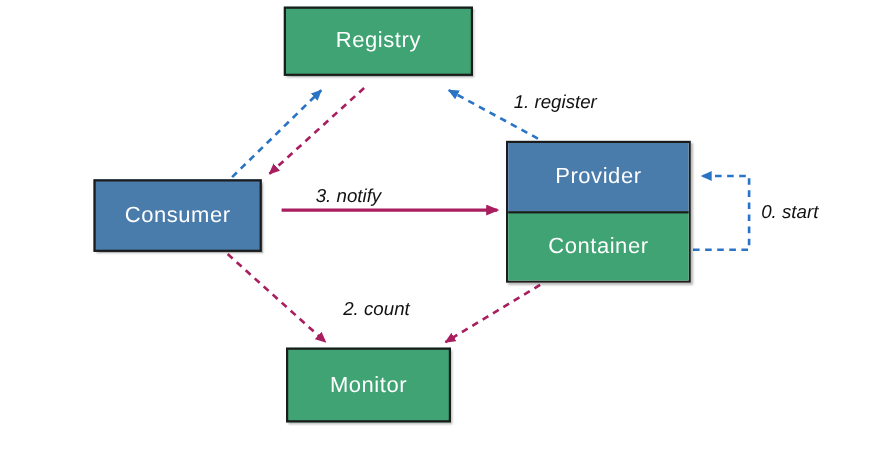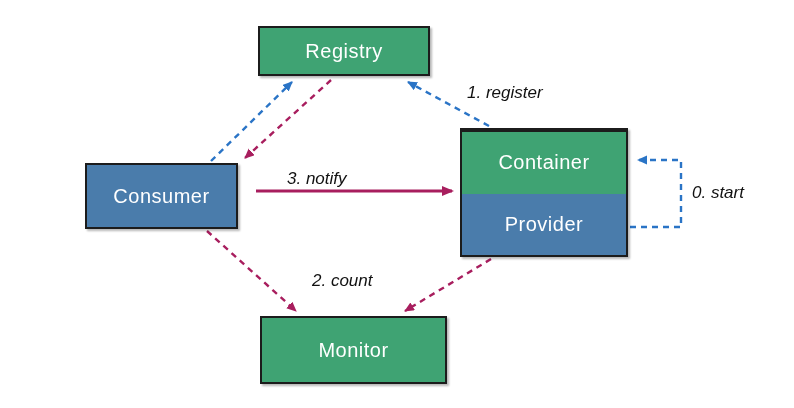--- a/index.html
+++ b/index.html
@@ -24,23 +24,23 @@
     display: flex;
     align-items: center;
     justify-content: center;
     color: var(--node-text);
     font-size: 20px;
     letter-spacing: 0.5px;
     box-shadow: 2px 2px 2px rgba(0,0,0,0.28);
   }
   .node-green { background: var(--node-green); }
   .node-blue  { background: var(--node-blue); }
-  .node-registry { left: 258px; top: 26px;  width: 172px; height: 50px; }
+  .node-registry { left: 258px; top: 6px;  width: 172px; height: 63px; }
   .node-consumer { left: 85px;  top: 163px; width: 153px; height: 66px; }
-  .node-monitor  { left: 260px; top: 316px; width: 187px; height: 68px; }
+  .node-monitor  { left: 260px; top: 316px; width: 150px; height: 68px; }
   .provider-stack {
     position: absolute;
     left: 460px; top: 128px; width: 168px; height: 129px;
     border: 2px solid var(--node-border);
     box-sizing: border-box;
     display: flex;
     flex-direction: column;
     box-shadow: 2px 2px 2px rgba(0,0,0,0.28);
   }
   .provider-stack .half {
@@ -108,25 +108,25 @@
 
   <div class="node node-green node-registry">
     <span>Registry</span>
   </div>
 
   <div class="node node-blue node-consumer">
     <span>Consumer</span>
   </div>
 
   <div class="provider-stack">
+    <div class="half node-blue">
+      <span>Provider</span>
+    </div>
     <div class="half bottom node-green">
       <span>Container</span>
-    </div>
-    <div class="half node-blue">
-      <span>Provider</span>
     </div>
   </div>
 
   <div class="node node-green node-monitor">
     <span>Monitor</span>
   </div>
 
   <div class="edge-label lbl-notify">3. notify</div>
   <div class="edge-label lbl-register">1. register</div>
   <div class="edge-label lbl-count">2. count</div>

